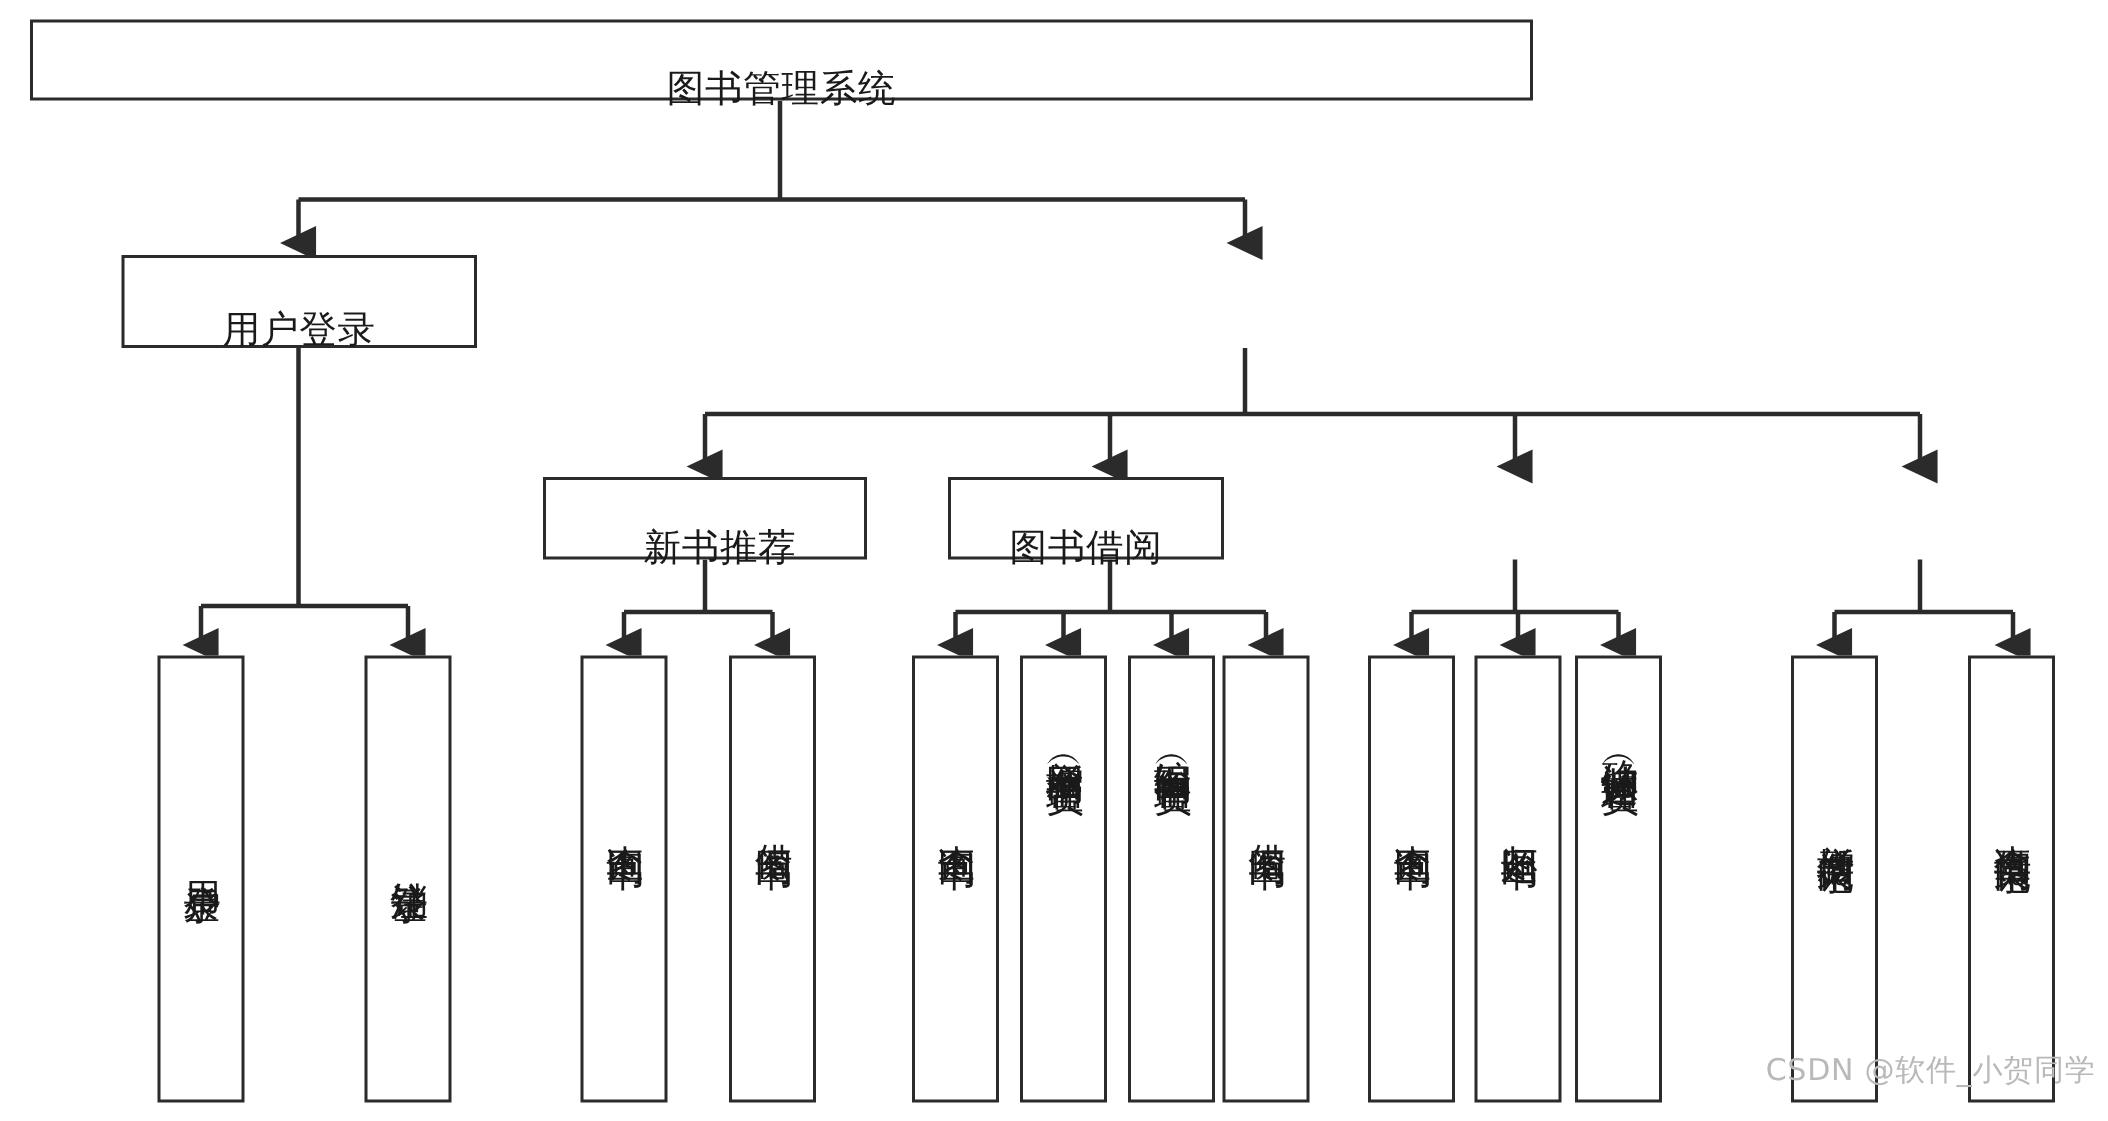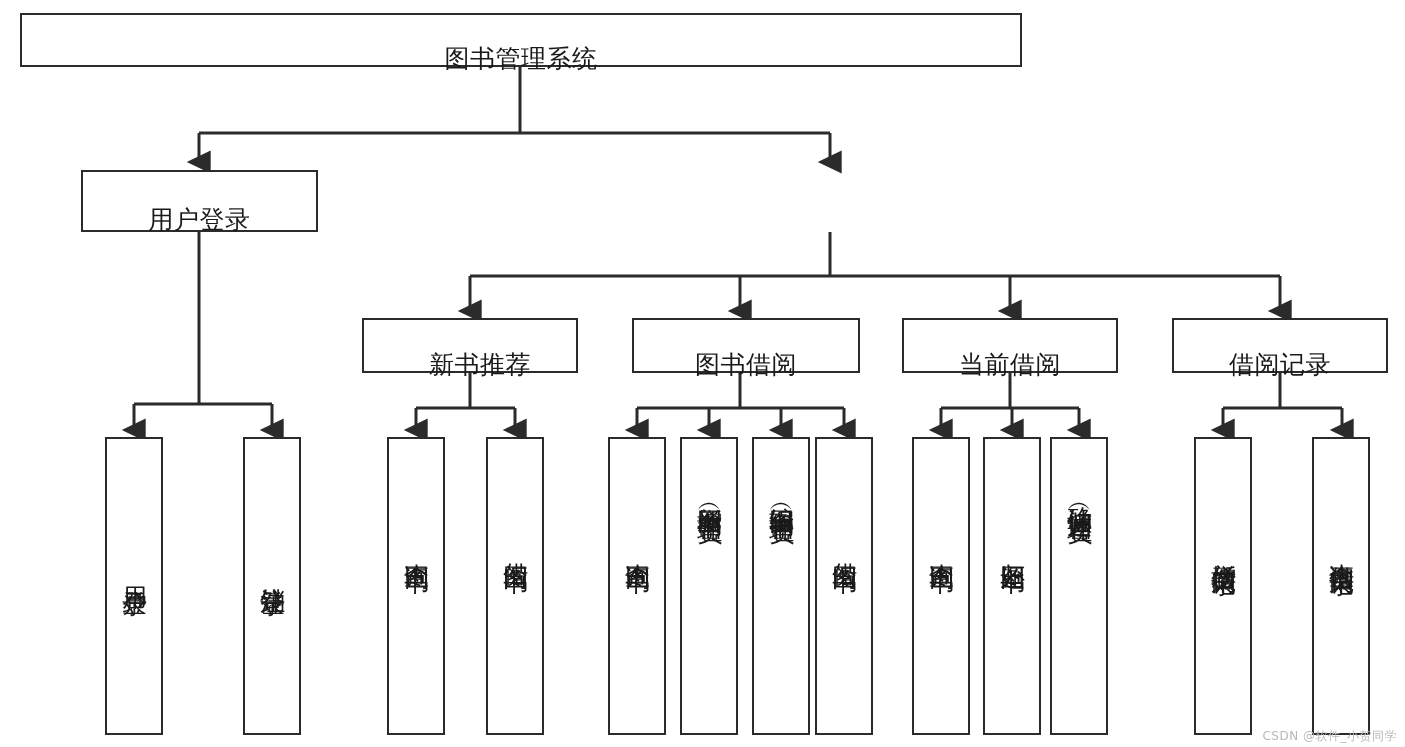--- a/index.html
+++ b/index.html
@@ -66,22 +66,22 @@
   }
   .node.vert.mid2 .label {
     padding-top: 62px;
   }
   .node.vert.tall .label {
     padding-top: 6px;
   }
   #watermark {
     position: absolute;
     right: 8px;
-    bottom: 2px;
-    font-size: 12px;
+    bottom: 20px;
+    font-size: 20px;
     color: #b9b9b9;
     letter-spacing: 0.5px;
     white-space: nowrap;
     pointer-events: none;
   }
 </style>
 </head>
 <body>
 
 <div id="canvas">
@@ -146,31 +146,25 @@
 
   <div class="node horiz" style="left:81px; top:170px; width:237px; height:62px;">
     <span class="label">用户登录</span>
   </div>
 
 
   <div class="node horiz" style="left:362px; top:318px; width:216px; height:55px;padding-left:20px;">
     <span class="label">新书推荐</span>
   </div>
 
-  <div class="node horiz" style="left:632px; top:318px; width:228px; height:55px;">
+  <div class="node horiz" style="left:632px; top:318px; width:184px; height:55px;">
     <span class="label">图书借阅</span>
   </div>
 
-  <div class="node horiz" style="left:902px; top:318px; width:216px; height:55px;">
-    <span class="label">当前借阅</span>
-  </div>
-
-  <div class="node horiz" style="left:1172px; top:318px; width:216px; height:55px;">
-    <span class="label">借阅记录</span>
-  </div>
+
 
   <div class="node vert mid" style="left:105px; top:437px; width:58px; height:298px;">
     <span class="label">用户登录</span>
   </div>
 
   <div class="node vert mid" style="left:243px; top:437px; width:58px; height:298px;">
     <span class="label">注销登录</span>
   </div>
 
   <div class="node vert mid2" style="left:387px; top:437px; width:58px; height:298px;">

